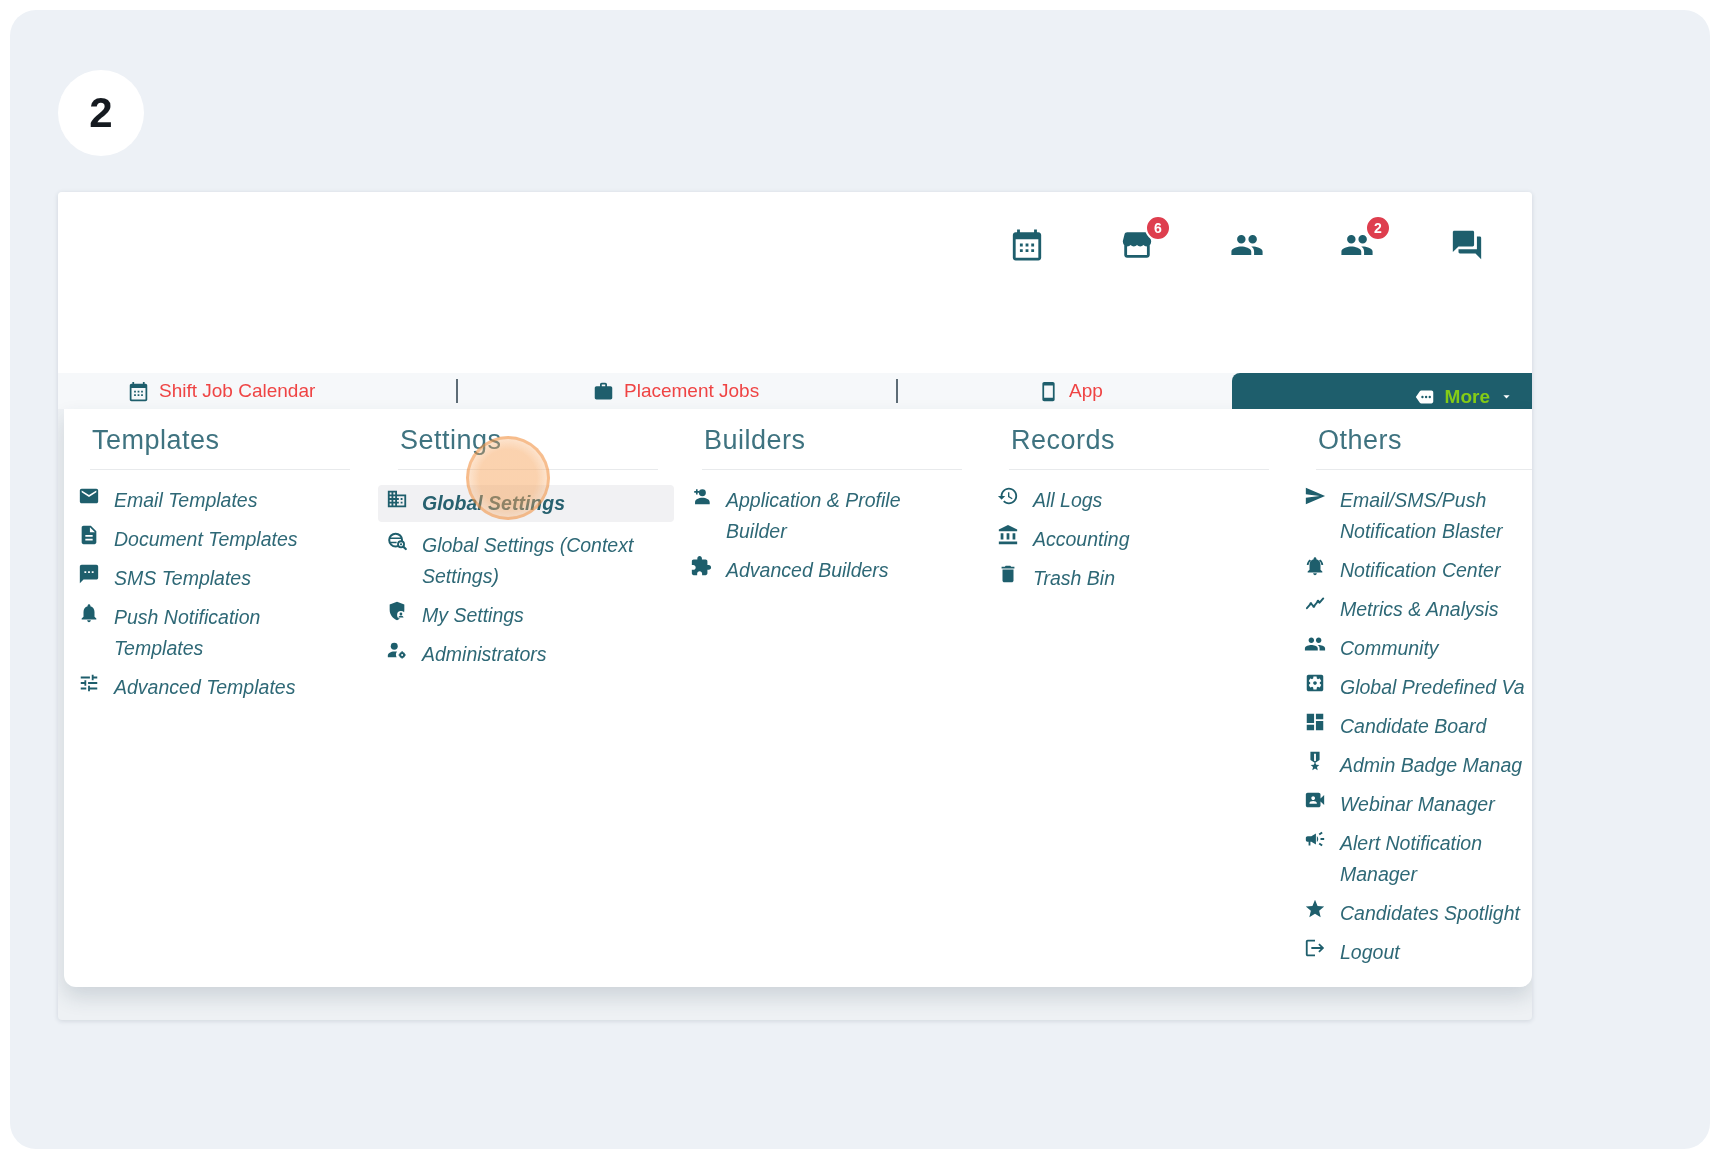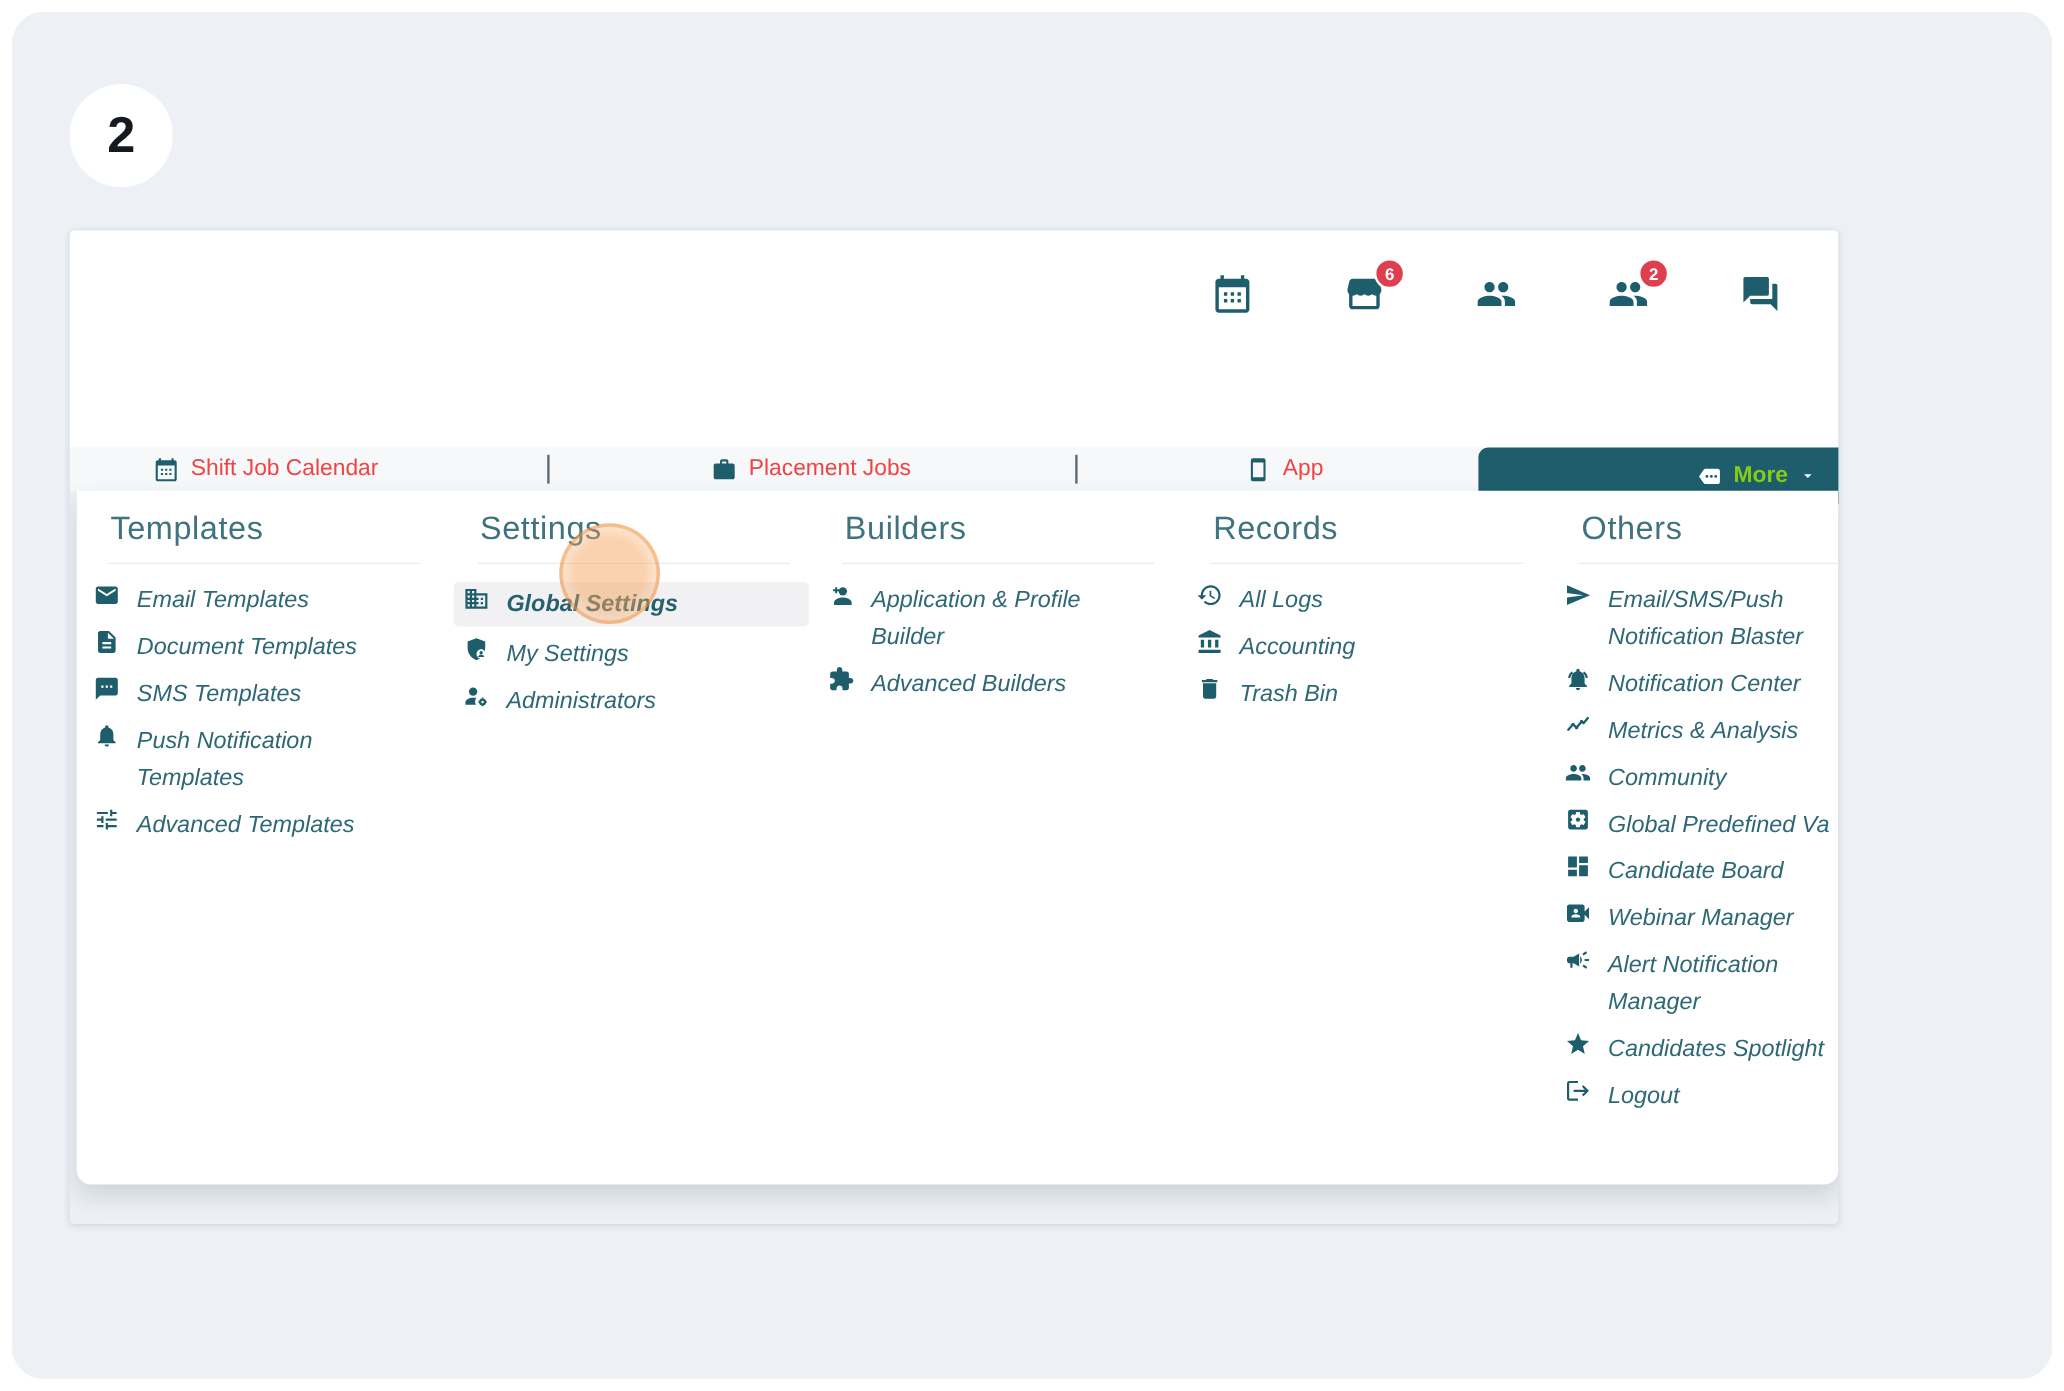--- a/index.html
+++ b/index.html
@@ -302,20 +302,28 @@
             <span class="ic">
                 <svg>
                   <use href="#i-building"></use>
                 </svg>
               </span>
             <span class="label">Global Settings</span>
           </div>
           <div class="item">
             <span class="ic">
                 <svg>
+                  <use href="#i-globe-search"></use>
+                </svg>
+              </span>
+            <span class="label">Global Settings (Context Settings)</span>
+          </div>
+          <div class="item">
+            <span class="ic">
+                <svg>
                   <use href="#i-shield"></use>
                 </svg>
               </span>
             <span class="label">My Settings</span>
           </div>
           <div class="item">
             <span class="ic">
                 <svg>
                   <use href="#i-person-gear"></use>
                 </svg>
@@ -418,20 +426,28 @@
             <span class="ic">
                 <svg>
                   <use href="#i-board"></use>
                 </svg>
               </span>
             <span class="label">Candidate Board</span>
           </div>
           <div class="item">
             <span class="ic">
                 <svg>
+                  <use href="#i-medal"></use>
+                </svg>
+              </span>
+            <span class="label" style="white-space:nowrap">Admin Badge Manag</span>
+          </div>
+          <div class="item">
+            <span class="ic">
+                <svg>
                   <use href="#i-webinar"></use>
                 </svg>
               </span>
             <span class="label">Webinar Manager</span>
           </div>
           <div class="item">
             <span class="ic">
                 <svg>
                   <use href="#i-megaphone"></use>
                 </svg>

